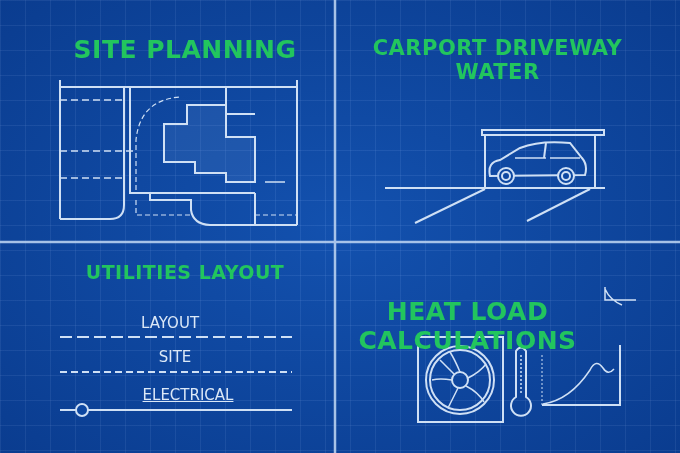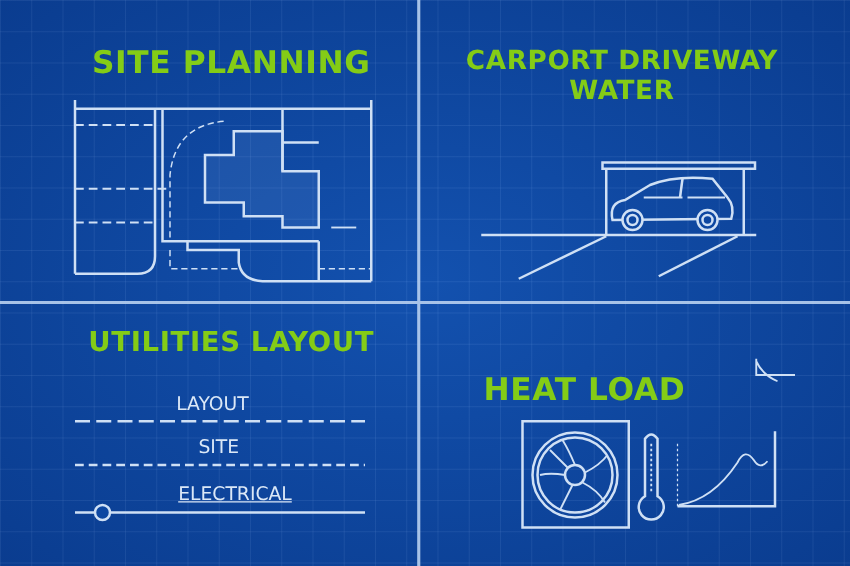--- a/index.html
+++ b/index.html
@@ -4,21 +4,21 @@
 <style>
   html,body{margin:0;padding:0;}
   body{width:680px;height:453px;overflow:hidden;position:relative;
     background:#0d47a1;
     background-image:
       radial-gradient(ellipse at center, rgba(30,100,200,0.35) 0%, rgba(5,40,110,0.35) 100%),
       linear-gradient(rgba(140,180,240,0.18) 1px, transparent 1px),
       linear-gradient(90deg, rgba(140,180,240,0.18) 1px, transparent 1px);
     background-size:100% 100%, 25px 25px, 25px 25px;
     font-family:"DejaVu Sans", sans-serif;}
-  .title{position:absolute;color:#84cc16;font-weight:bold;text-align:center;line-height:1.15;letter-spacing:0.5px;}
+  .title{position:absolute;color:#22c55e;font-weight:bold;text-align:center;line-height:1.15;letter-spacing:0.5px;}
   .label{position:absolute;color:#dbe8f7;font-size:15px;text-align:center;}
   svg{position:absolute;left:0;top:0;}
 </style>
 </head>
 <body>
 
 <svg width="680" height="453" stroke="#cfe0f5" fill="none" stroke-width="2">
 
   <g stroke="#b8d0f0" stroke-width="2.5" opacity="0.9">
     <line x1="0" y1="242" x2="680" y2="242"></line>
@@ -83,20 +83,21 @@
   </g>
 </svg>
 
 <div class="title" style="left:40px;top:36px;width:290px;font-size:25px;">SITE PLANNING</div>
 
 <div class="title" style="left:340px;top:36px;width:315px;font-size:21px;">
   <div>CARPORT DRIVEWAY</div>
   <div>WATER</div>
 </div>
 
-<div class="title" style="left:40px;top:262px;width:290px;font-size:22px;">UTILITIES LAYOUT</div>
+<div class="title" style="left:40px;top:262px;width:290px;font-size:19px;">UTILITIES LAYOUT</div>
 <div class="label" style="left:60px;top:314px;width:220px;">LAYOUT</div>
 <div class="label" style="left:65px;top:348px;width:220px;">SITE</div>
 <div class="label" style="left:78px;top:386px;width:220px;text-decoration:underline;">ELECTRICAL</div>
 
 <div class="title" style="left:345px;top:262px;width:245px;font-size:25px;margin-top:36px;">
   <div>HEAT LOAD</div>
+  <div>CALCULATIONS</div>
 </div>
 
 </body></html>

